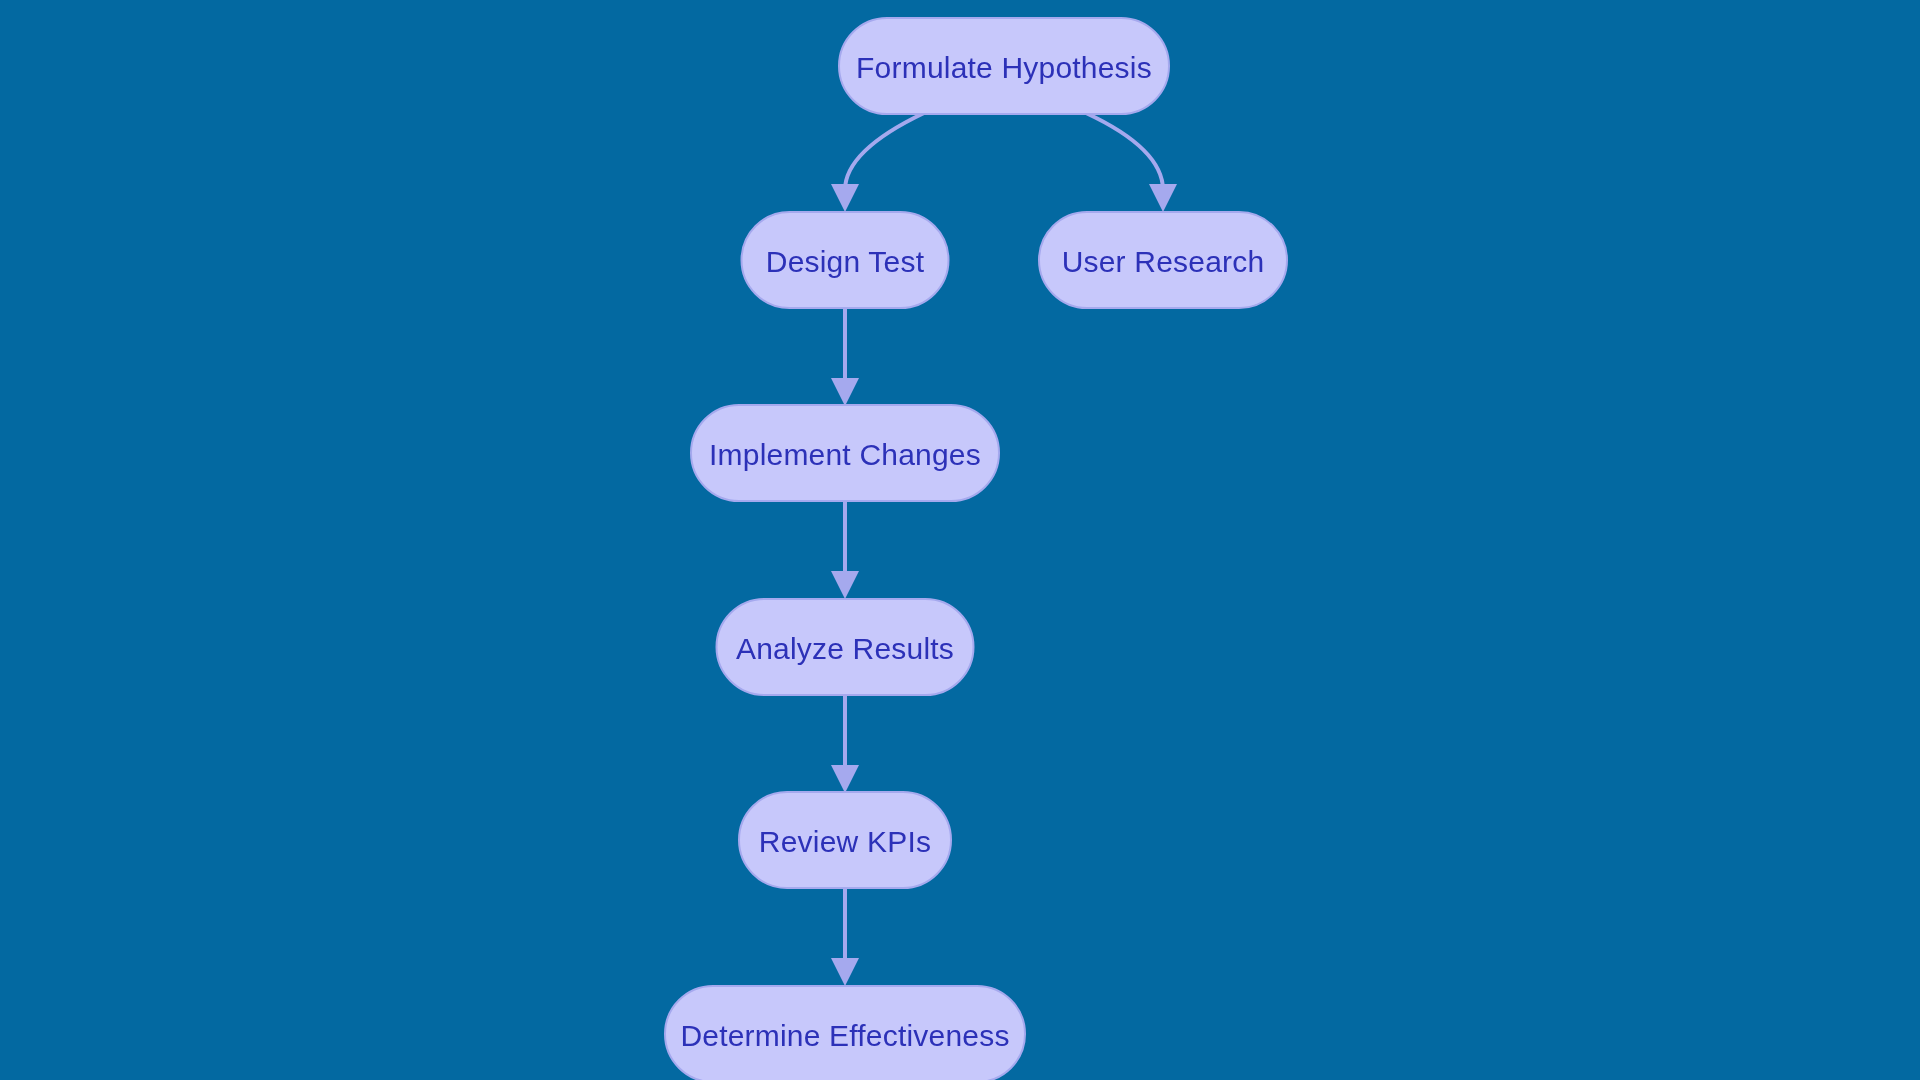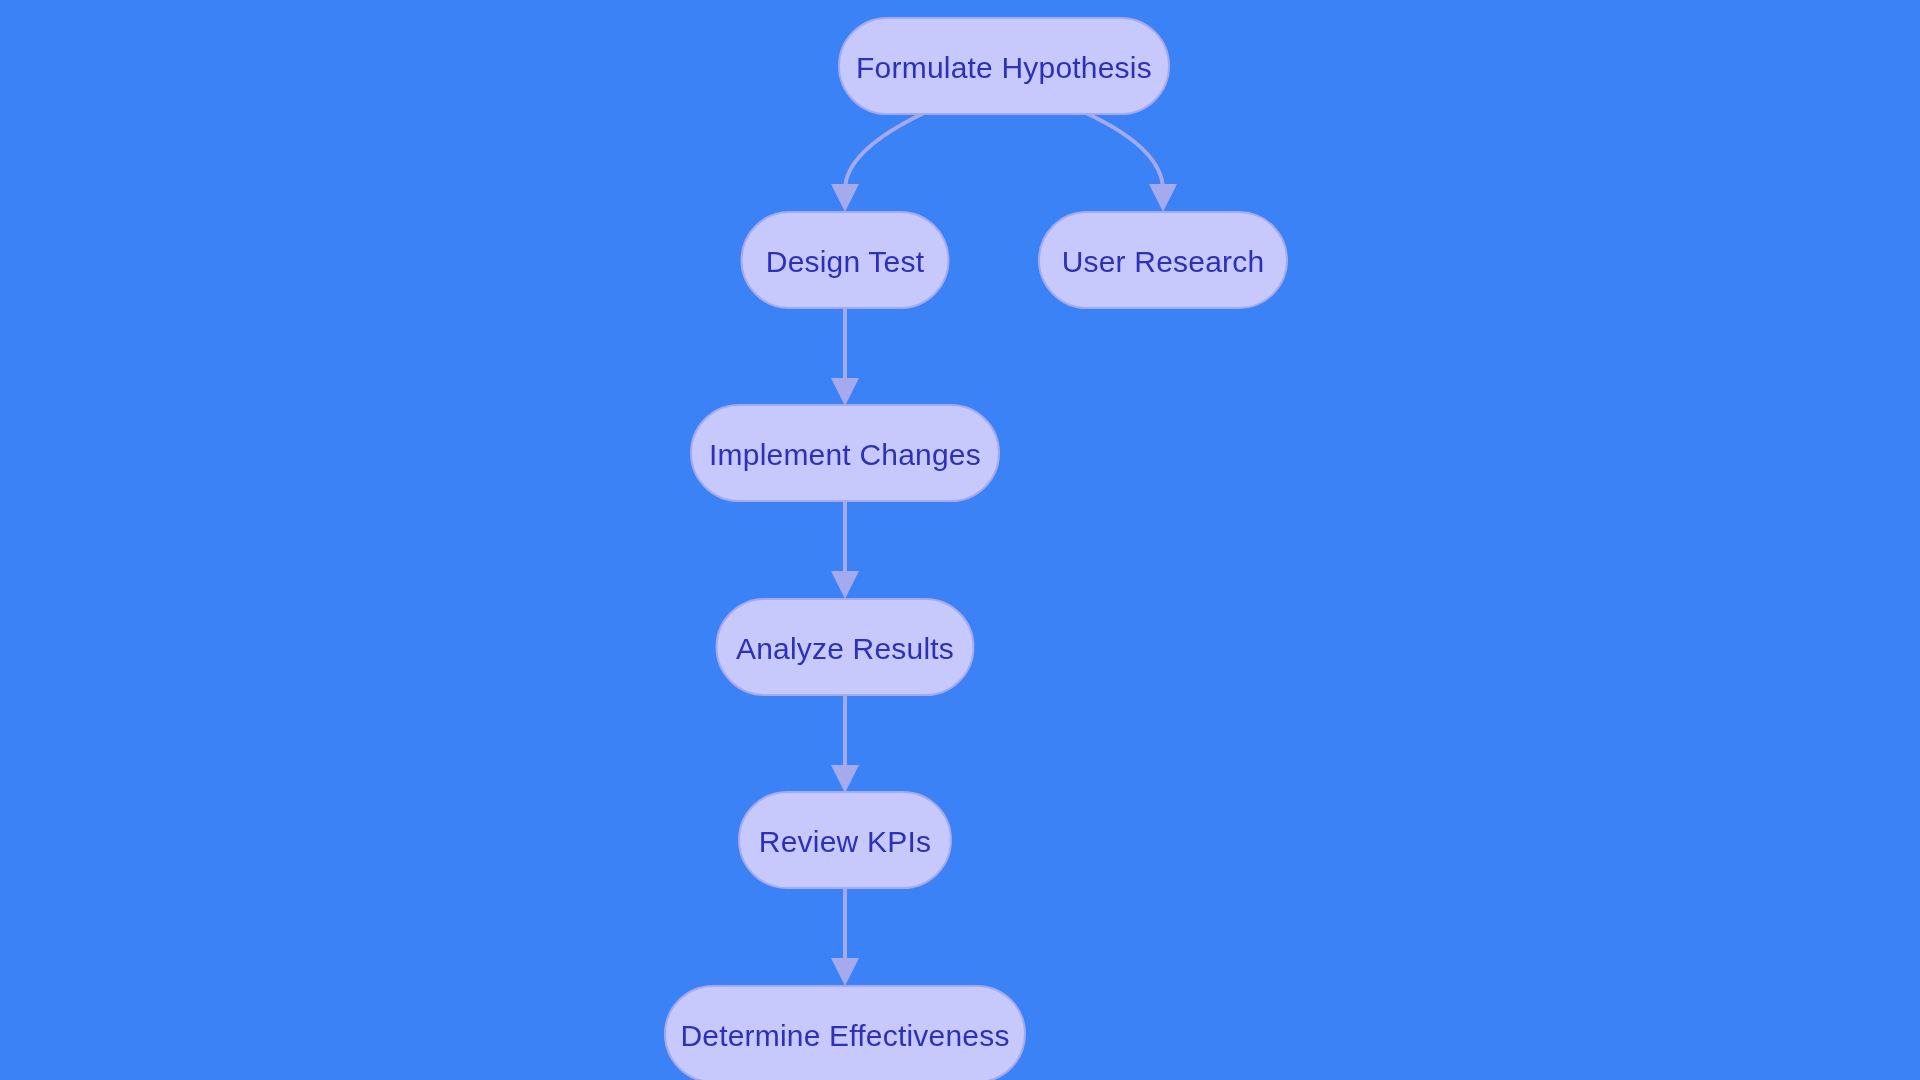--- a/index.html
+++ b/index.html
@@ -10,21 +10,21 @@
     width: 1920px;
     height: 1080px;
     overflow: hidden;
     font-family: "Liberation Sans", "DejaVu Sans", sans-serif;
   }
 
   #diagram-root {
     position: relative;
     width: 1920px;
     height: 1080px;
-    background: #3b82f6;
+    background: #0369a1;
     text-align: right;
   }
 
   #flow-svg {
     position: absolute;
     top: 0;
     left: 0;
     width: 1920px;
     height: 1080px;
     display: block;

